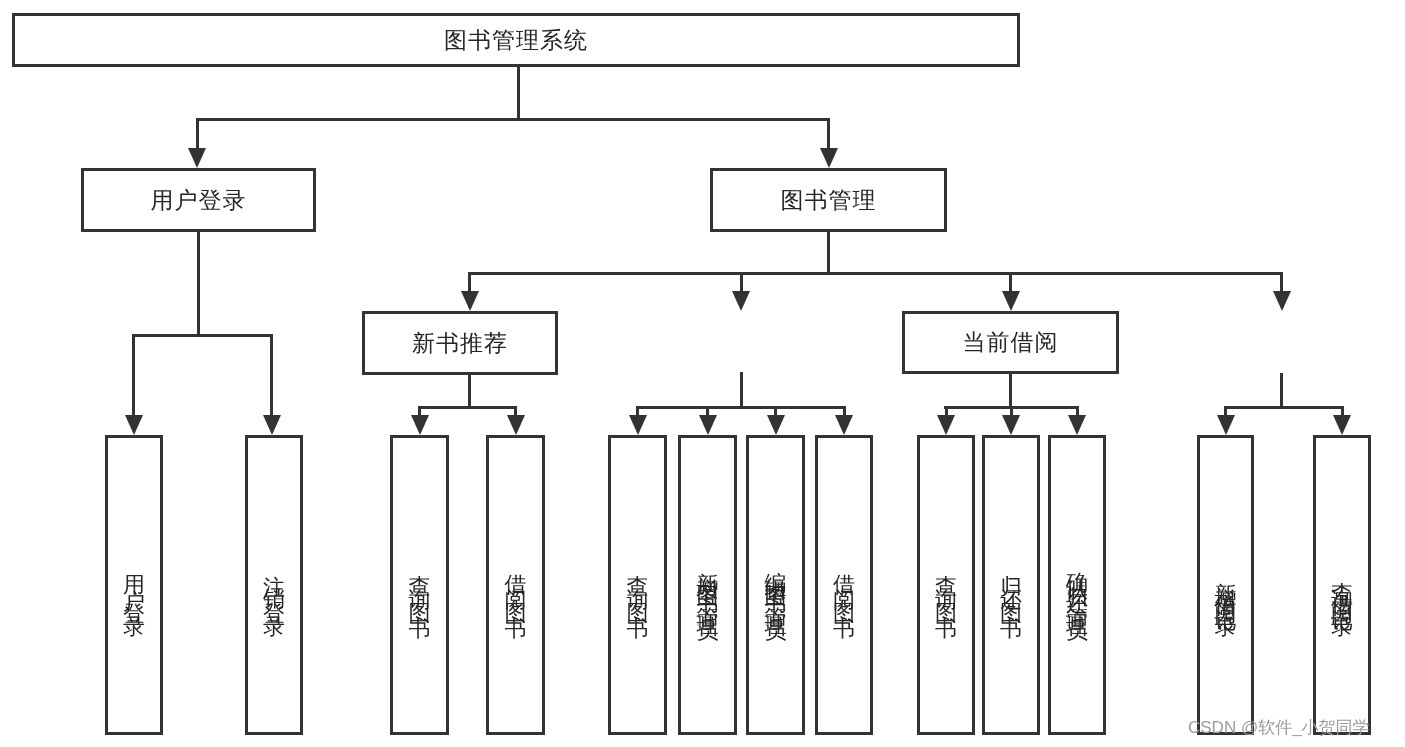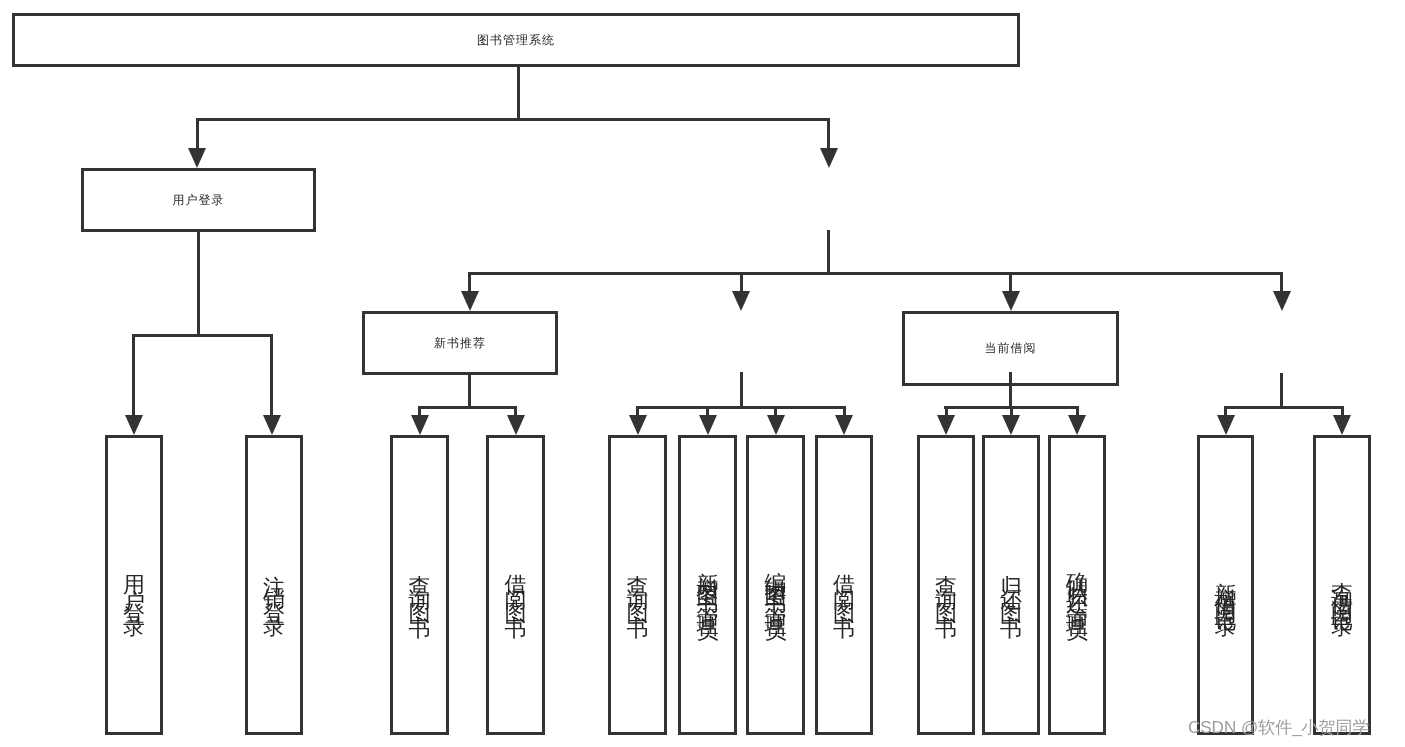--- a/index.html
+++ b/index.html
@@ -5,21 +5,21 @@
   html,body { margin:0; padding:0; background:#ffffff; }
   #canvas {
     position:relative; width:1405px; height:747px; background:#ffffff;
     font-family:"Liberation Sans", sans-serif; color:#262626; overflow:hidden;
   }
   .box {
     position:absolute; box-sizing:border-box;
     border:3px solid #333333; background:#ffffff;
     display:flex; align-items:center; justify-content:center;
   }
-  .box.h { font-size:12px; letter-spacing:1px;text-align:right; }
+  .box.h { font-size:23px; letter-spacing:1px;text-align:right; }
   .vtext {
     writing-mode:vertical-rl; text-orientation:mixed;
     font-size:22px; letter-spacing:14px; line-height:1;
   }
   .vtext.long { letter-spacing:7px; }
   .line { position:absolute; background:#333333; }
   .ah {
     position:absolute; width:0; height:0;
     border-left:9px solid transparent; border-right:9px solid transparent;
     border-top:20px solid #333333;
@@ -41,20 +41,23 @@
   <div class="line" style="left:517px;top:65px;width:3px;height:56px"></div>
   <div class="line" style="left:196px;top:118px;width:634px;height:3px"></div>
   <div class="line" style="left:196px;top:118px;width:3px;height:32px"></div>
   <div class="ah" style="left:188px;top:148px"></div>
   <div class="line" style="left:827px;top:118px;width:3px;height:32px"></div>
   <div class="ah" style="left:820px;top:148px"></div>
 
   <div class="box h" style="left:81px;top:168px;width:235px;height:64px">
     <span>用户登录</span>
   </div>
+  <div class="box h" style="left:710px;top:168px;width:237px;height:64px">
+    <span>图书管理</span>
+  </div>
 
   <div class="line" style="left:197px;top:230px;width:3px;height:106px"></div>
   <div class="line" style="left:132px;top:334px;width:141px;height:3px"></div>
   <div class="line" style="left:132px;top:334px;width:3px;height:83px"></div>
   <div class="ah" style="left:125px;top:415px"></div>
   <div class="line" style="left:270px;top:334px;width:3px;height:83px"></div>
   <div class="ah" style="left:263px;top:415px"></div>
 
   <div class="line" style="left:827px;top:230px;width:3px;height:44px"></div>
   <div class="line" style="left:468px;top:272px;width:815px;height:3px"></div>
@@ -63,21 +66,21 @@
   <div class="line" style="left:740px;top:272px;width:3px;height:21px"></div>
   <div class="ah" style="left:732px;top:291px"></div>
   <div class="line" style="left:1009px;top:272px;width:3px;height:21px"></div>
   <div class="ah" style="left:1002px;top:291px"></div>
   <div class="line" style="left:1280px;top:272px;width:3px;height:21px"></div>
   <div class="ah" style="left:1273px;top:291px"></div>
 
   <div class="box h" style="left:362px;top:311px;width:196px;height:64px">
     <span>新书推荐</span>
   </div>
-  <div class="box h" style="left:902px;top:311px;width:217px;height:75px">
+  <div class="box h" style="left:902px;top:311px;width:217px;height:63px">
     <span>当前借阅</span>
   </div>
 
   <div class="line" style="left:468px;top:373px;width:3px;height:35px"></div>
   <div class="line" style="left:418px;top:406px;width:99px;height:3px"></div>
   <div class="line" style="left:418px;top:406px;width:3px;height:11px"></div>
   <div class="ah" style="left:411px;top:415px"></div>
   <div class="line" style="left:514px;top:406px;width:3px;height:11px"></div>
   <div class="ah" style="left:507px;top:415px"></div>
 

